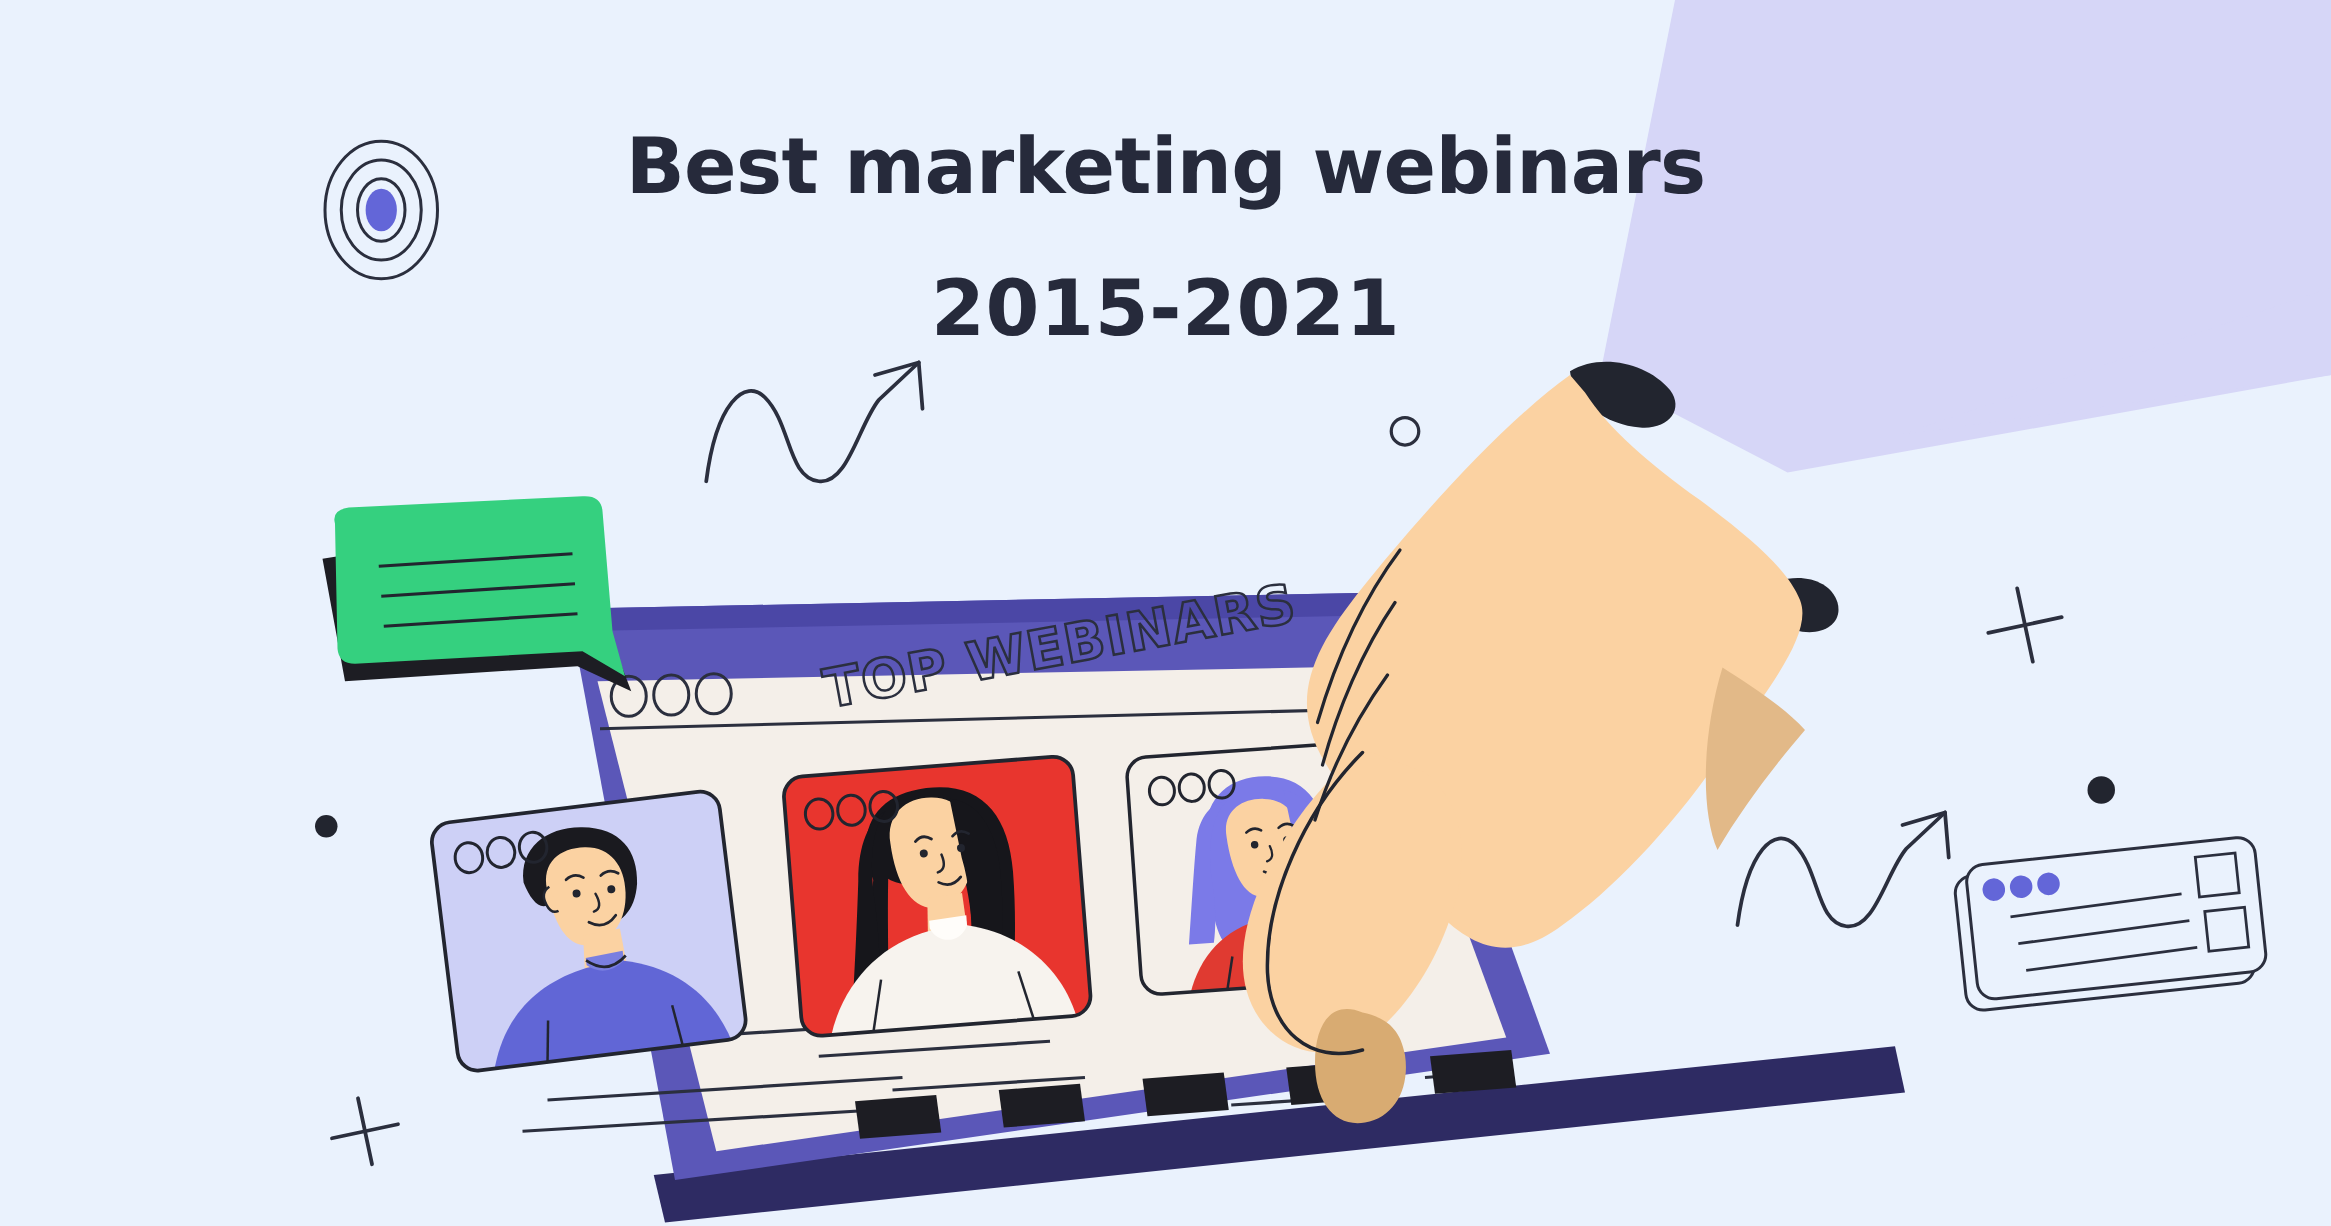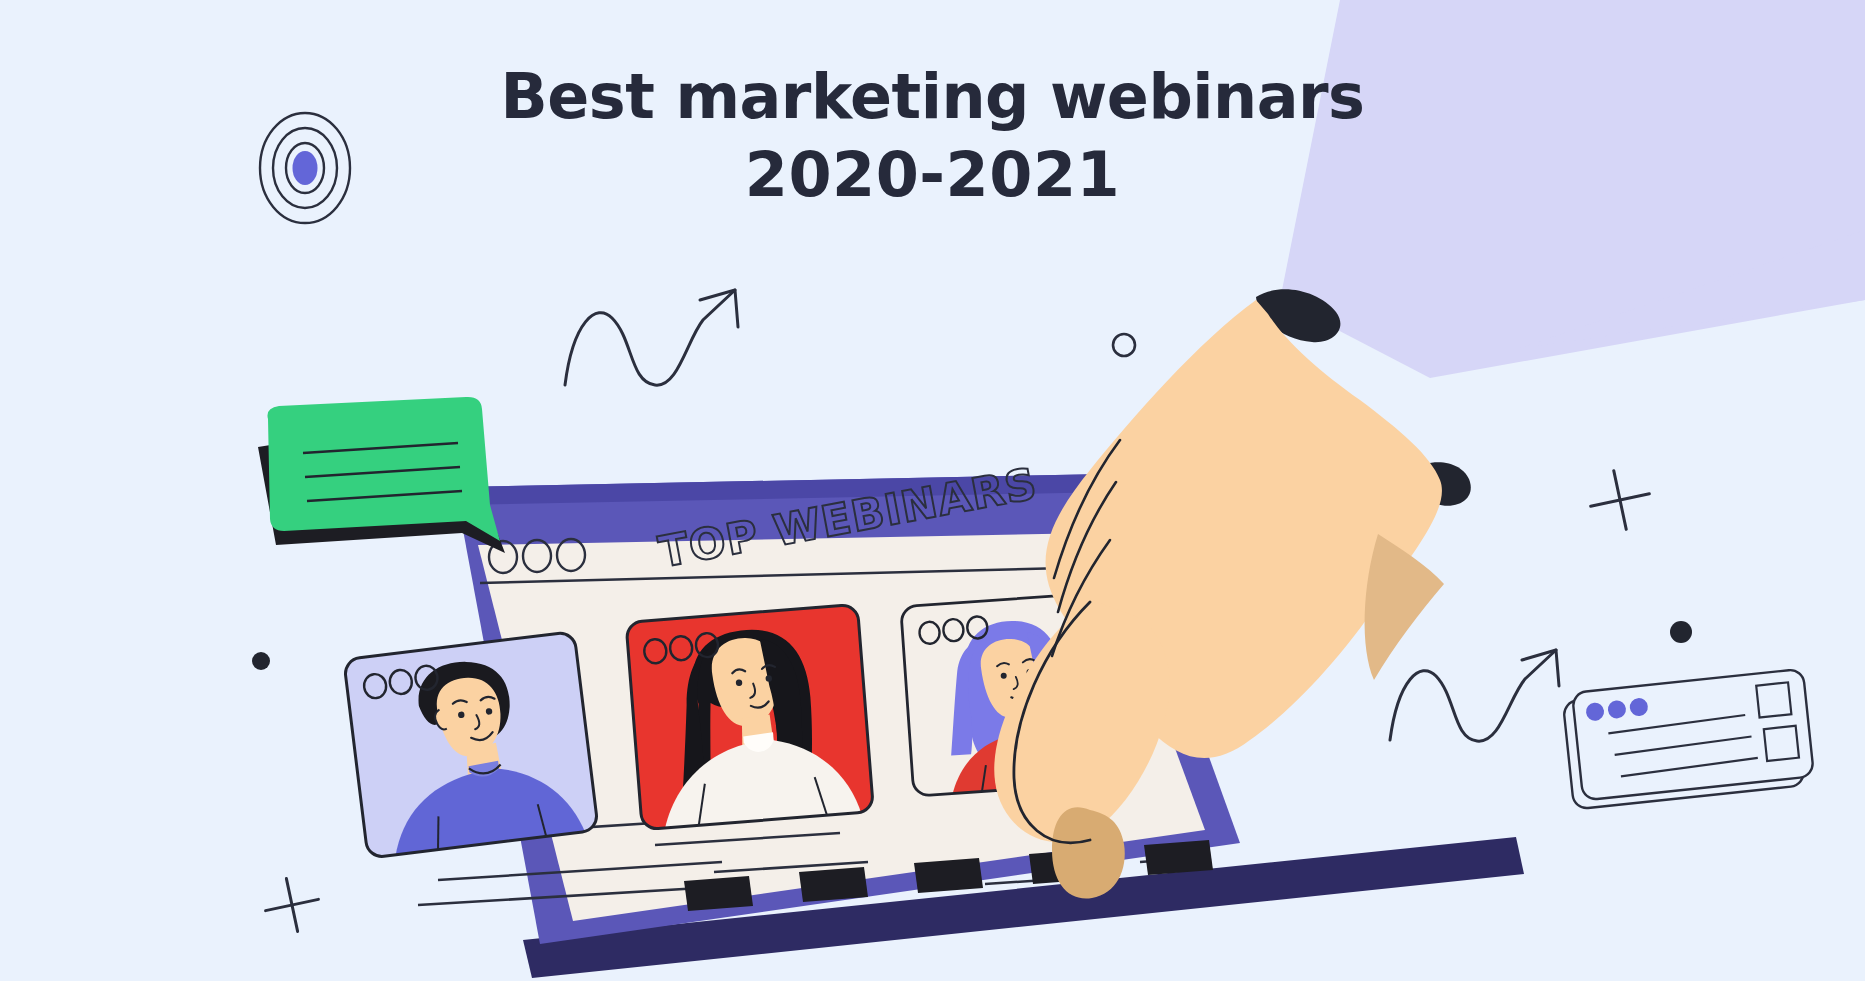--- a/index.html
+++ b/index.html
@@ -35,20 +35,21 @@
   }
   .headline .line {
     display: block;
     font-family: "DejaVu Sans", sans-serif;
     font-weight: bold;
     font-size: 62px;
     line-height: 78px;
     letter-spacing: -0.5px;
     color: #262a3b;
     white-space: nowrap;
+    margin-top: 36px;
   }
   .headline .line.l2 {
     letter-spacing: 0.5px;
   }
   .banner-text {
     position: absolute;
     left: 655px;
     top: 528px;
     transform: rotate(-10.5deg);
     transform-origin: left top;
@@ -272,18 +273,18 @@
       <path d="M1120 440 C 1090 480, 1068 530, 1054 578" fill="none" stroke="#22252f" stroke-width="2.6" stroke-linecap="round"></path>
       <path d="M1116 482 C 1090 520, 1070 568, 1058 612" fill="none" stroke="#22252f" stroke-width="2.6" stroke-linecap="round"></path>
       <path d="M1110 540 C 1084 576, 1064 618, 1052 656" fill="none" stroke="#22252f" stroke-width="2.6" stroke-linecap="round"></path>
 
       <path d="M1090 602 C 1044 648, 1012 718, 1014 778 C 1016 824, 1048 852, 1090 840" fill="none" stroke="#22252f" stroke-width="2.8" stroke-linecap="round"></path>
     </g>
   </svg>
 
   <div class="headline">
     <span class="line l1">Best marketing webinars</span>
-    <span class="line l2">2020-2021</span>
+    <span class="line l2">2015-2021</span>
   </div>
 
   <div class="banner-text">TOP WEBINARS</div>
 
 </div>
 
 </body></html>

